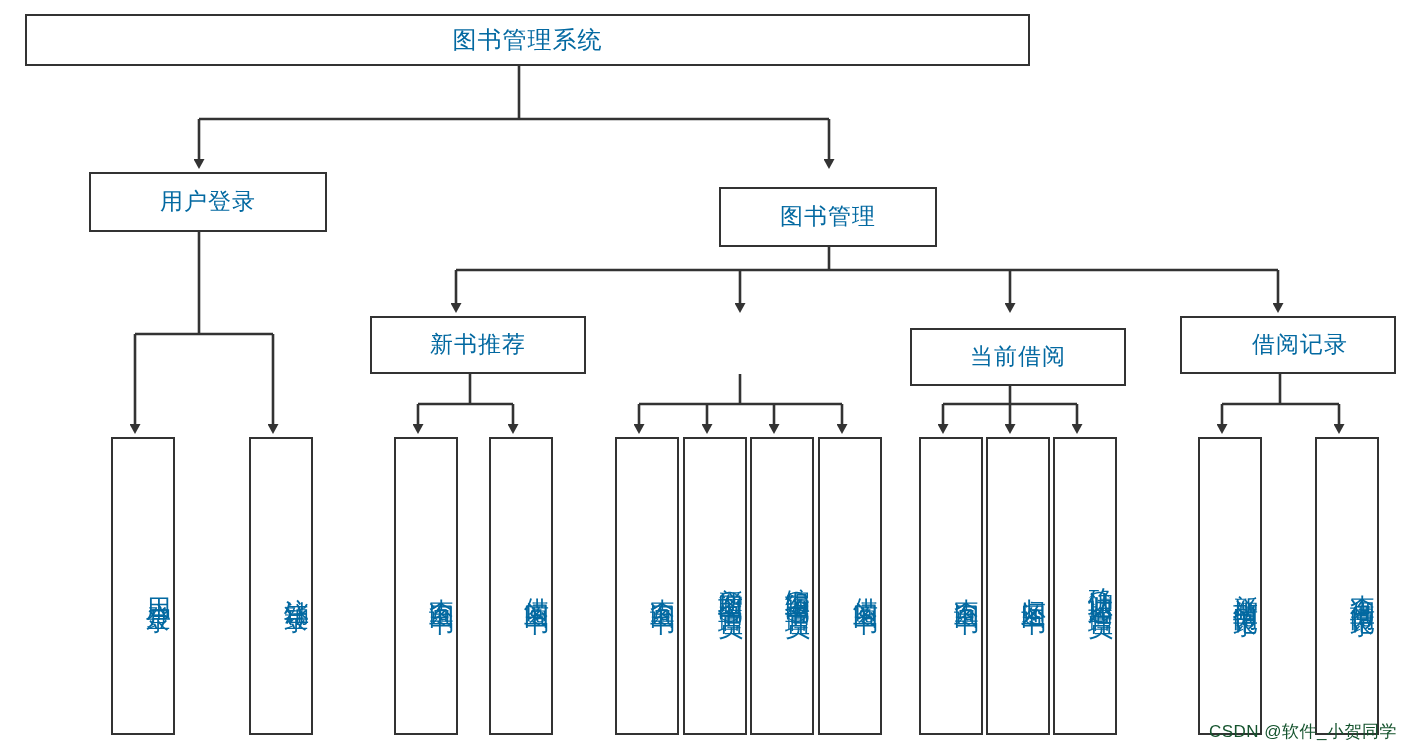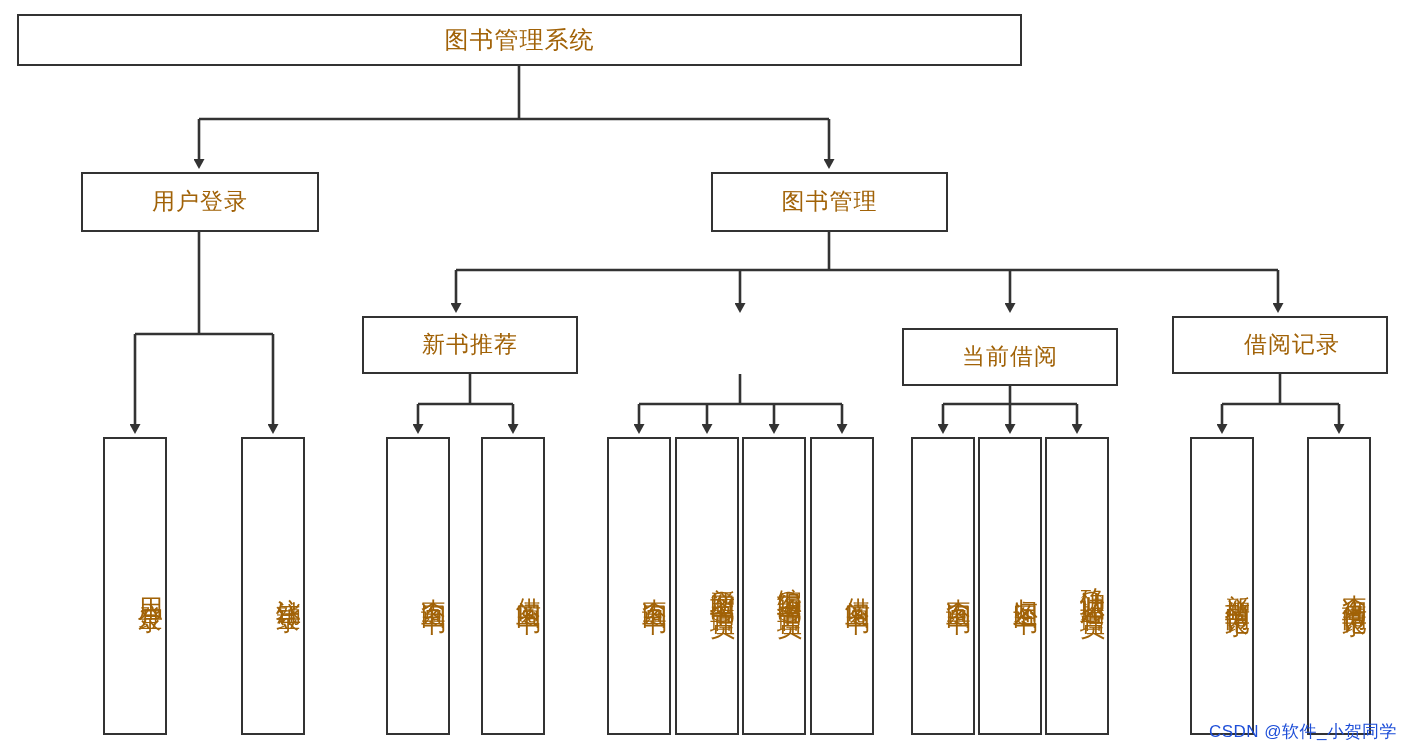--- a/index.html
+++ b/index.html
@@ -26,21 +26,22 @@
     pointer-events: none;
   }
   .node {
     position: absolute;
     box-sizing: border-box;
     border: 2px solid #333333;
     background: #ffffff;
     display: flex;
     align-items: center;
     justify-content: center;
-    color: #a16207;
+    color: #0369a1;
+    margin-left: 8px;
   }
   .node.horiz {
     font-size: 23px;
     letter-spacing: 1px;
     line-height: 1.2;
   }
   .node.root {
     font-size: 24px;
   }
   .node.vert {
@@ -56,21 +57,21 @@
   .node.vert .vtext {
     writing-mode: vertical-rl;
     text-orientation: upright;
     white-space: nowrap;
   }
   .watermark {
     position: absolute;
     right: 8px;
     bottom: 4px;
     font-size: 17px;
-    color: #1d4ed8;
+    color: #14532d;
     letter-spacing: 0.5px;
     white-space: nowrap;
     user-select: none;
   }
 </style>
 </head>
 <body>
 
 <div id="canvas">
 
@@ -124,21 +125,21 @@
     </g>
   </svg>
 
   <div class="node horiz root" style="left:17px; top:14px; width:1005px; height:52px;">
     <span>图书管理系统</span>
   </div>
 
   <div class="node horiz" style="left:81px; top:172px; width:238px; height:60px;">
     <span>用户登录</span>
   </div>
-  <div class="node horiz" style="left:711px; top:172px; width:237px; height:60px;">
+  <div class="node horiz" style="left:711px; top:187px; width:218px; height:60px;">
     <span>图书管理</span>
   </div>
 
   <div class="node horiz" style="left:362px; top:316px; width:216px; height:58px;">
     <span>新书推荐</span>
   </div>
   <div class="node horiz" style="left:902px; top:328px; width:216px; height:58px;">
     <span>当前借阅</span>
   </div>
   <div class="node horiz" style="left:1172px; top:316px; width:216px; height:58px;padding-left:24px;">

